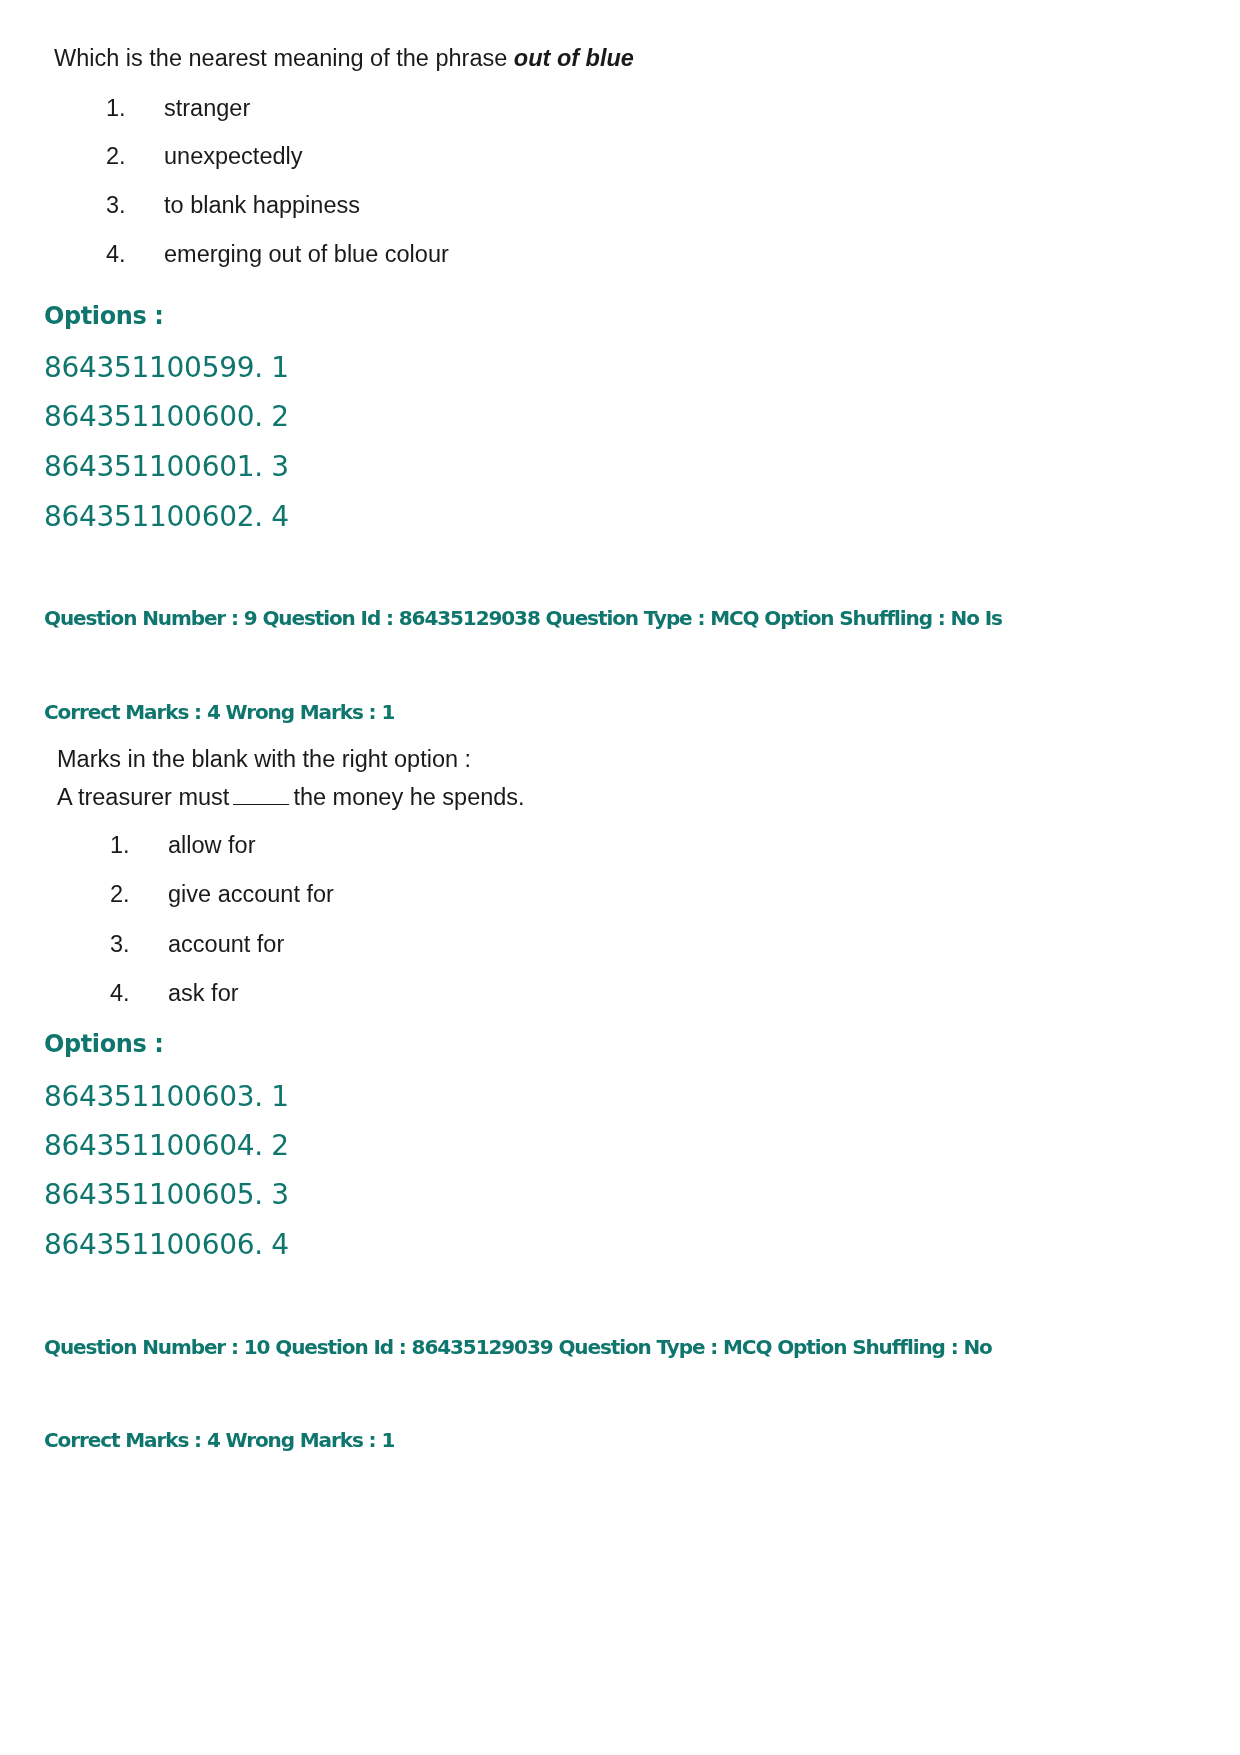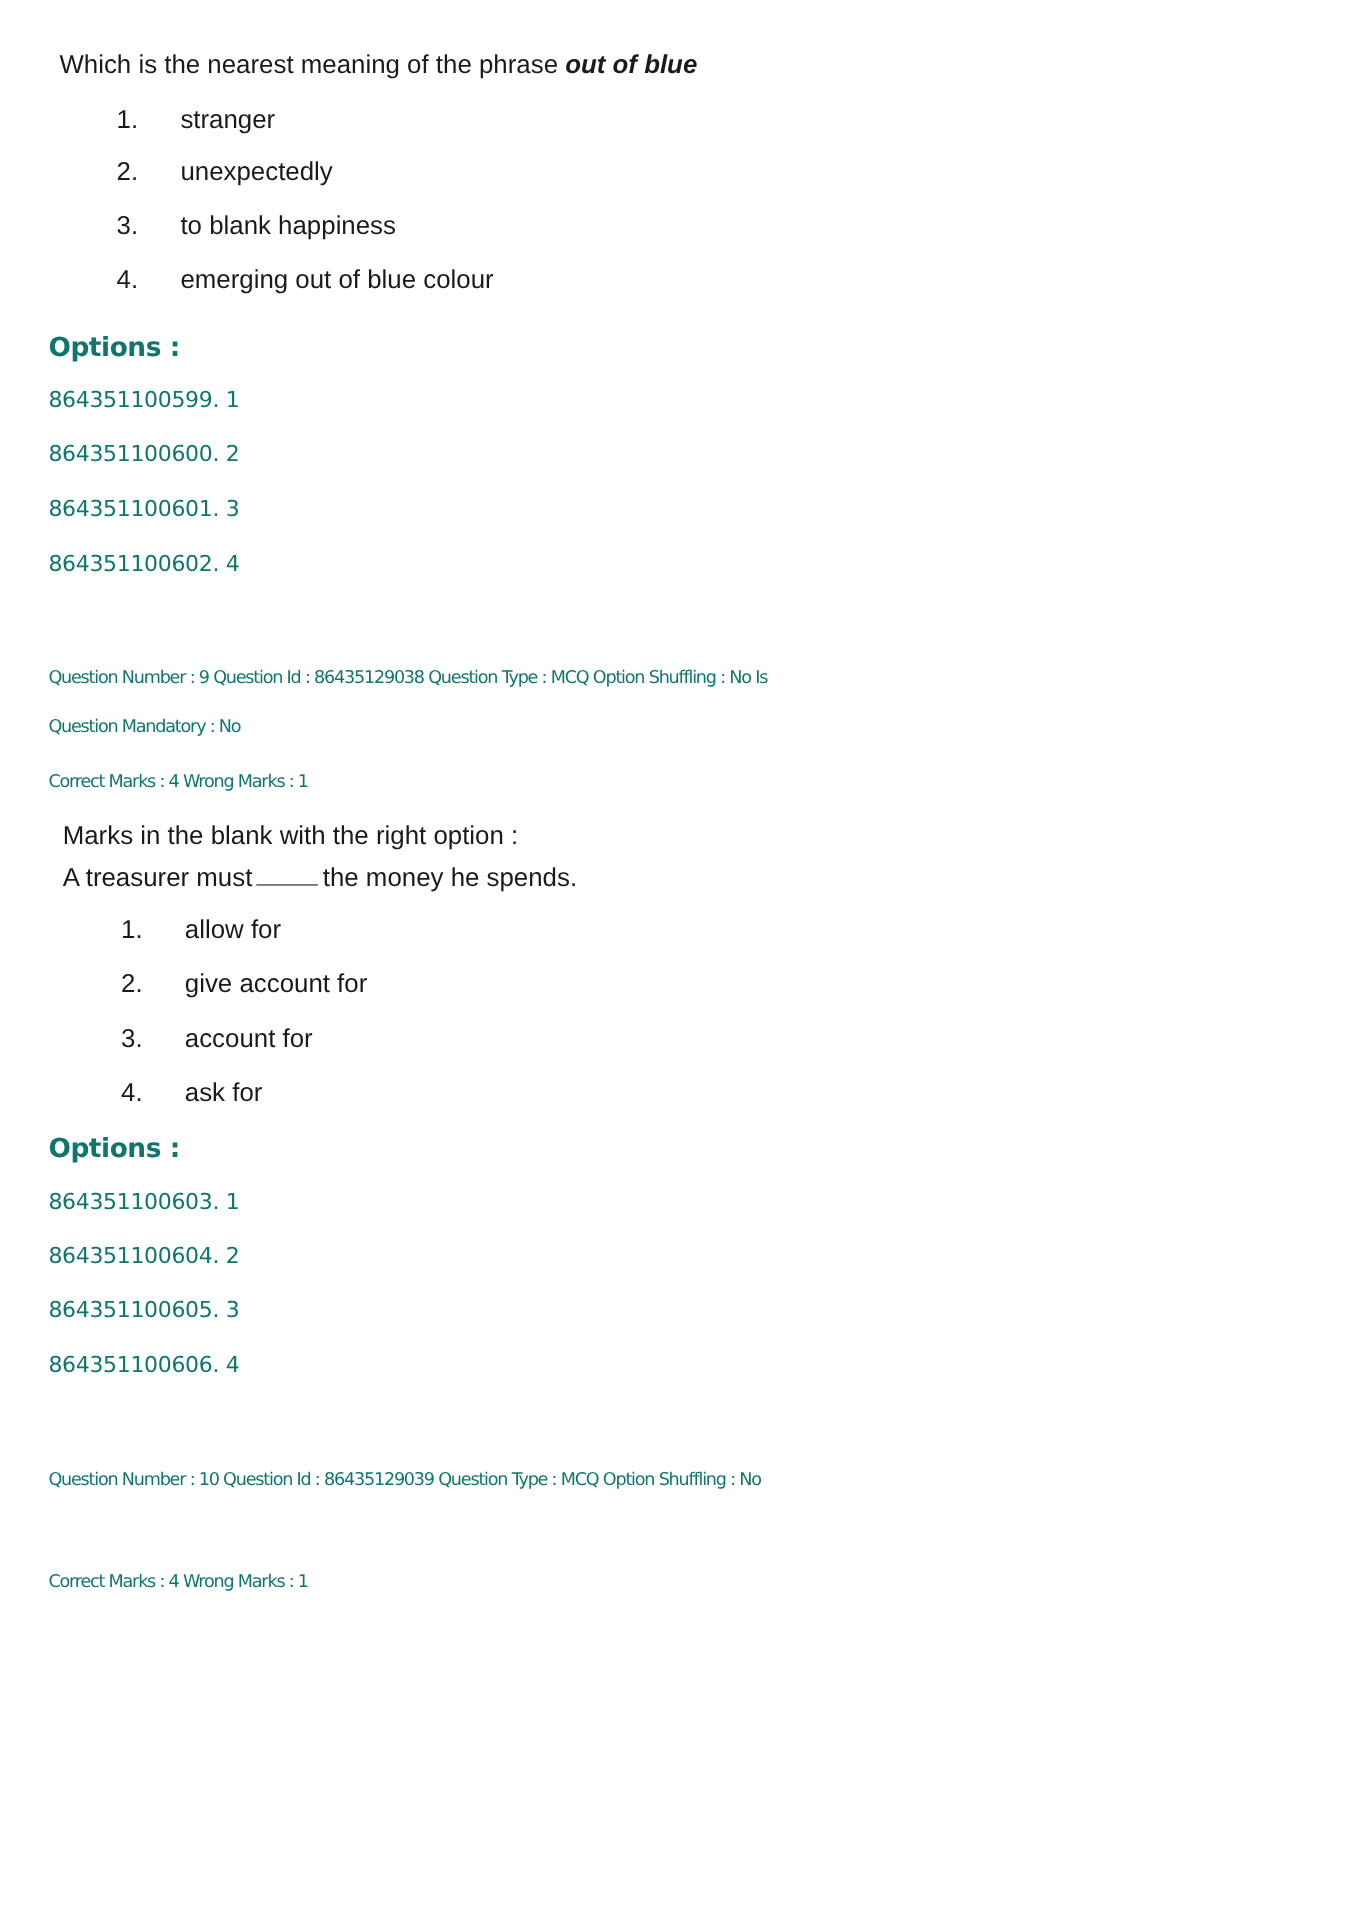--- a/index.html
+++ b/index.html
@@ -57,26 +57,26 @@
       margin: 0 4px;
     }
     
     .doc {
       position: absolute;
       font-family: "DejaVu Sans", sans-serif;
       white-space: nowrap;
       color: #0f766e;
     }
     .doc.bold {
-      font-weight: normal;
-      font-size: 16px;
+      font-weight: bold;
+      font-size: 20px;
       letter-spacing: -1.1px;
     }
     .doc.opt {
-      font-size: 20px;
+      font-size: 28px;
       letter-spacing: -0.3px;
     }
     .doc.label {
       font-weight: bold;
       font-size: 24px;
       letter-spacing: -0.4px;
     }
   </style>
 </head>
 <body>
@@ -105,21 +105,20 @@
     </div>
   </div>
 
   <div class="doc label" style="left:42px;top:302px;">Options :</div>
   <div class="doc opt" style="left:42px;top:351px;">864351100599. 1</div>
   <div class="doc opt" style="left:42px;top:400px;">864351100600. 2</div>
   <div class="doc opt" style="left:42px;top:450px;">864351100601. 3</div>
   <div class="doc opt" style="left:42px;top:500px;">864351100602. 4</div>
 
   <div class="doc bold" style="left:42px;top:606px;">Question Number : 9 Question Id : 86435129038 Question Type : MCQ Option Shuffling : No Is</div>
-  <div class="doc bold" style="left:42px;top:650px;">Question Mandatory : No</div>
   <div class="doc bold" style="left:42px;top:700px;">Correct Marks : 4 Wrong Marks : 1</div>
 
   <div class="qimg" style="left:0;top:0;">
     <div class="stem" style="left:55px;top:746px;">Marks in the blank with the right option :</div>
     <div class="stem" style="left:55px;top:784px;">
       <span>A treasurer must</span><span class="blank"></span><span>the money he spends.</span>
     </div>
     <div class="choice" style="left:108px;top:832px;">
       <span class="num">1.</span>
       <span class="txt">allow for</span>

